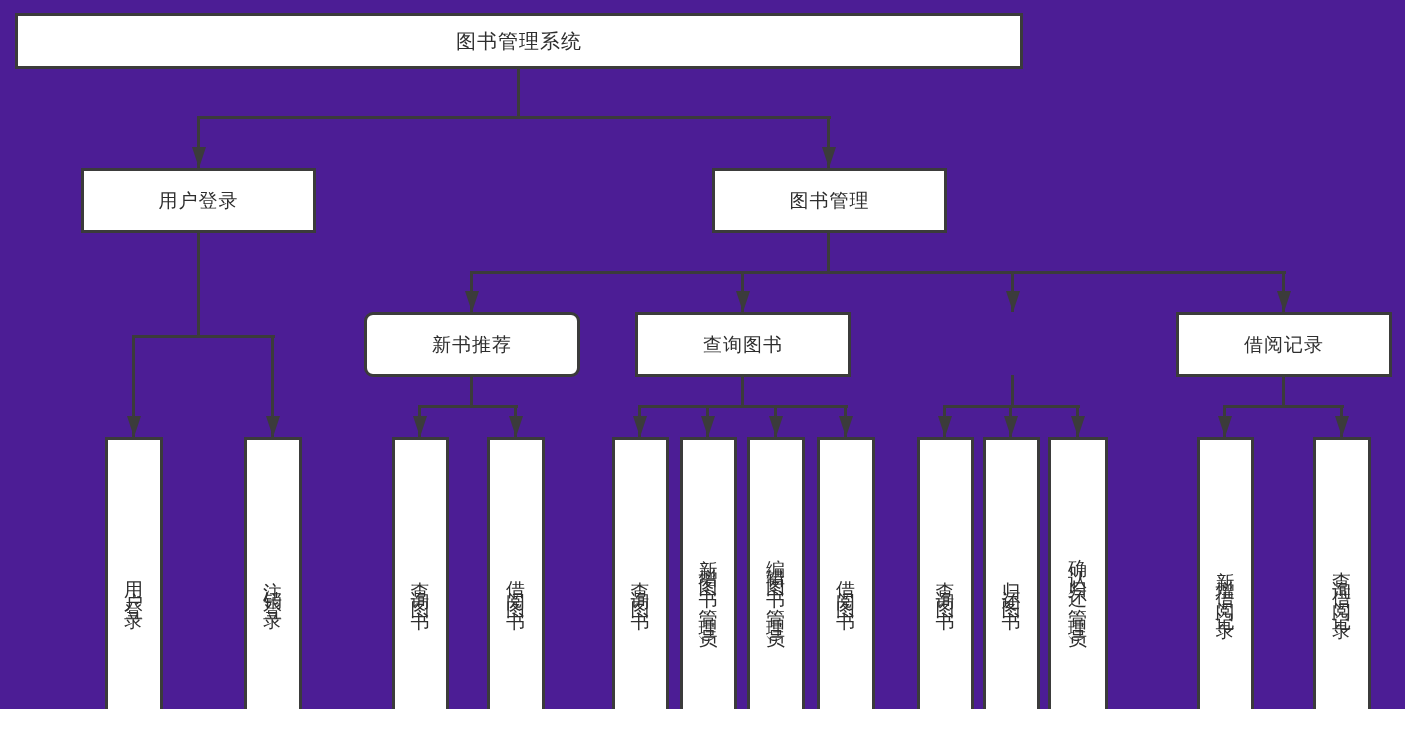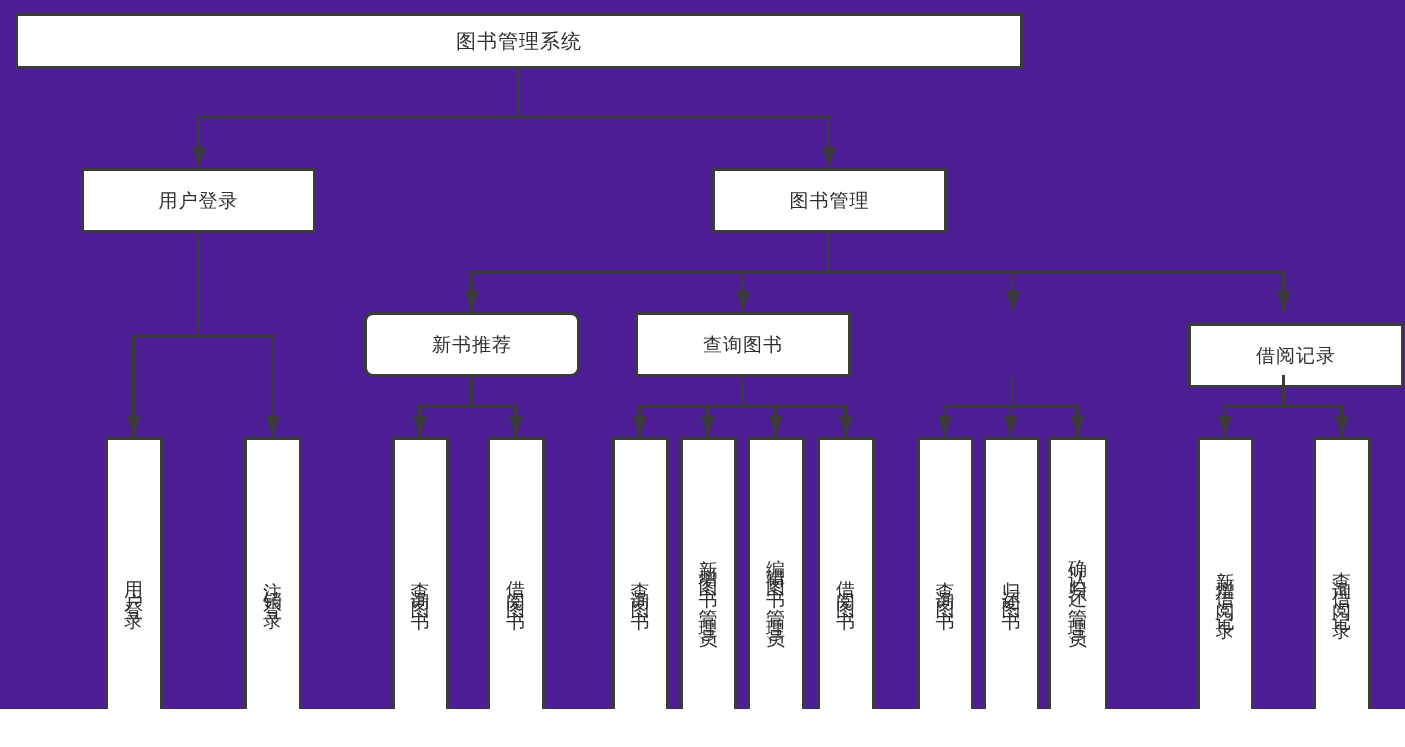--- a/index.html
+++ b/index.html
@@ -65,21 +65,21 @@
   <div class="node node-h" style="left:712px;top:168px;width:235px;height:65px;">
     <span>图书管理</span>
   </div>
 
   <div class="node node-h" style="left:364px;top:312px;width:216px;height:65px;border-radius:9px;">
     <span>新书推荐</span>
   </div>
   <div class="node node-h" style="left:635px;top:312px;width:216px;height:65px;">
     <span>查询图书</span>
   </div>
-  <div class="node node-h" style="left:1176px;top:323px;width:216px;height:65px;margin-left:12px;">
+  <div class="node node-h" style="left:1176px;top:312px;width:216px;height:65px;">
     <span>借阅记录</span>
   </div>
 
   <div class="node node-v" style="left:105px;top:437px;width:58px;height:298px;">
     <span>用户登录</span>
   </div>
   <div class="node node-v" style="left:244px;top:437px;width:58px;height:298px;">
     <span>注销登录</span>
   </div>
 

